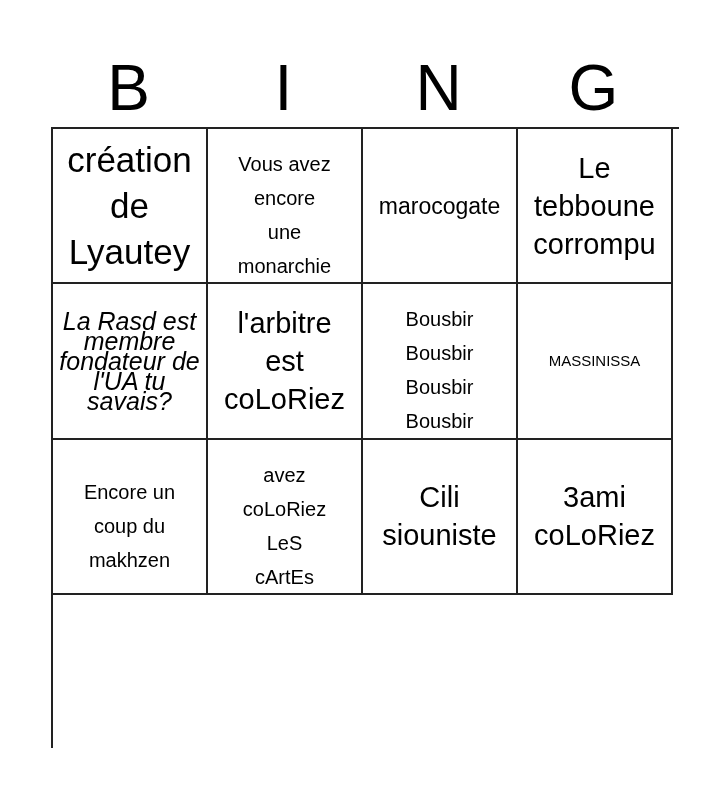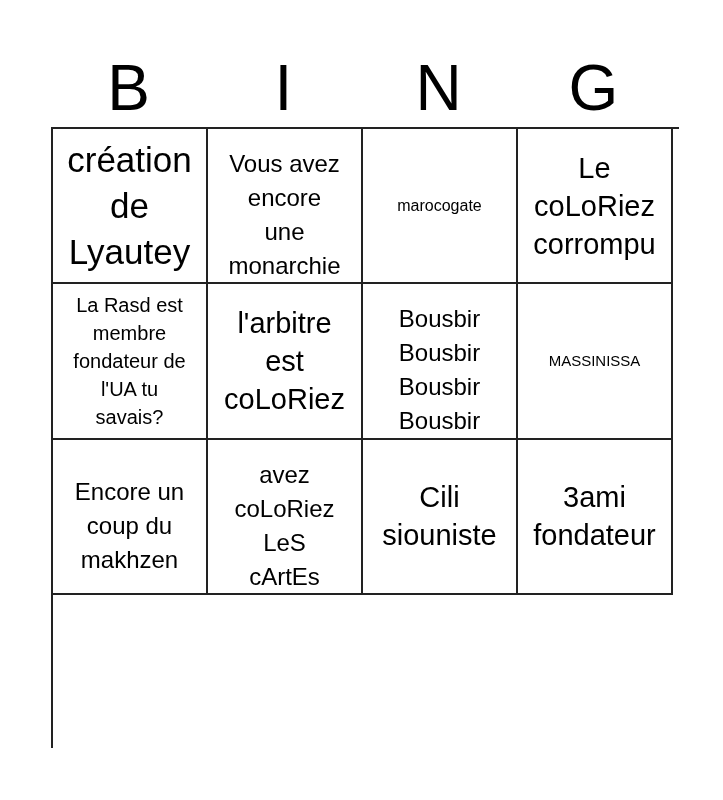--- a/index.html
+++ b/index.html
@@ -8,23 +8,23 @@
   .header .letter { width:155px; text-align:center; font-size:64px; line-height:72px; font-family:"Liberation Sans", sans-serif; }
   .grid { position:absolute; top:127px; left:51px; width:628px; height:621px; display:grid;
           grid-template-columns:repeat(4, 155px); grid-template-rows:repeat(4, 155.25px);
           border-top:2px solid #222; border-left:2px solid #222; box-sizing:border-box; }
   .cell { border-right:2px solid #222; border-bottom:2px solid #222; box-sizing:border-box;
           display:flex; align-items:center; justify-content:center; text-align:center;
           padding:2px 4px; overflow:hidden; cursor:pointer; }
   .cell span { white-space:pre-line; display:block; }
   .fs-xl { font-size:35px; line-height:46px; }
   .fs-l  { font-size:29px; line-height:38px; }
-  .fs-m  { font-size:24px; line-height:34px;margin-top:19px; }
-  .fs-ms { font-size:16px; line-height:34px; }
-  .fs-xs { font-size:20px; line-height:28px; }
+  .fs-m  { font-size:20px; line-height:34px;margin-top:19px; }
+  .fs-ms { font-size:23px; line-height:34px; }
+  .fs-xs { font-size:25px; line-height:20px;font-style:italic; }
   .fs-xxs{ font-size:15px; line-height:26px; }
 </style>
 </head>
 <body>
 
 <div class="header">
   <div class="letter">B</div>
   <div class="letter">I</div>
   <div class="letter">N</div>
   <div class="letter">G</div>
@@ -41,21 +41,21 @@
 encore
 une
 monarchie</span>
     </div>
   <div class="cell">
       <span class="fs-ms">marocogate</span>
     </div>
 
   <div class="cell">
       <span class="fs-l">Le
-coLoRiez
+tebboune
 corrompu</span>
     </div>
   <div class="cell">
       <span class="fs-xs">La Rasd est
 membre
 fondateur de
 l'UA tu
 savais?</span>
     </div>
   <div class="cell">
@@ -84,15 +84,15 @@
 coLoRiez
 LeS
 cArtEs</span>
     </div>
   <div class="cell">
       <span class="fs-l">Cili
 siouniste</span>
     </div>
   <div class="cell">
       <span class="fs-l">3ami
-fondateur</span>
+coLoRiez</span>
     </div>
 </div>
 
 </body></html>

